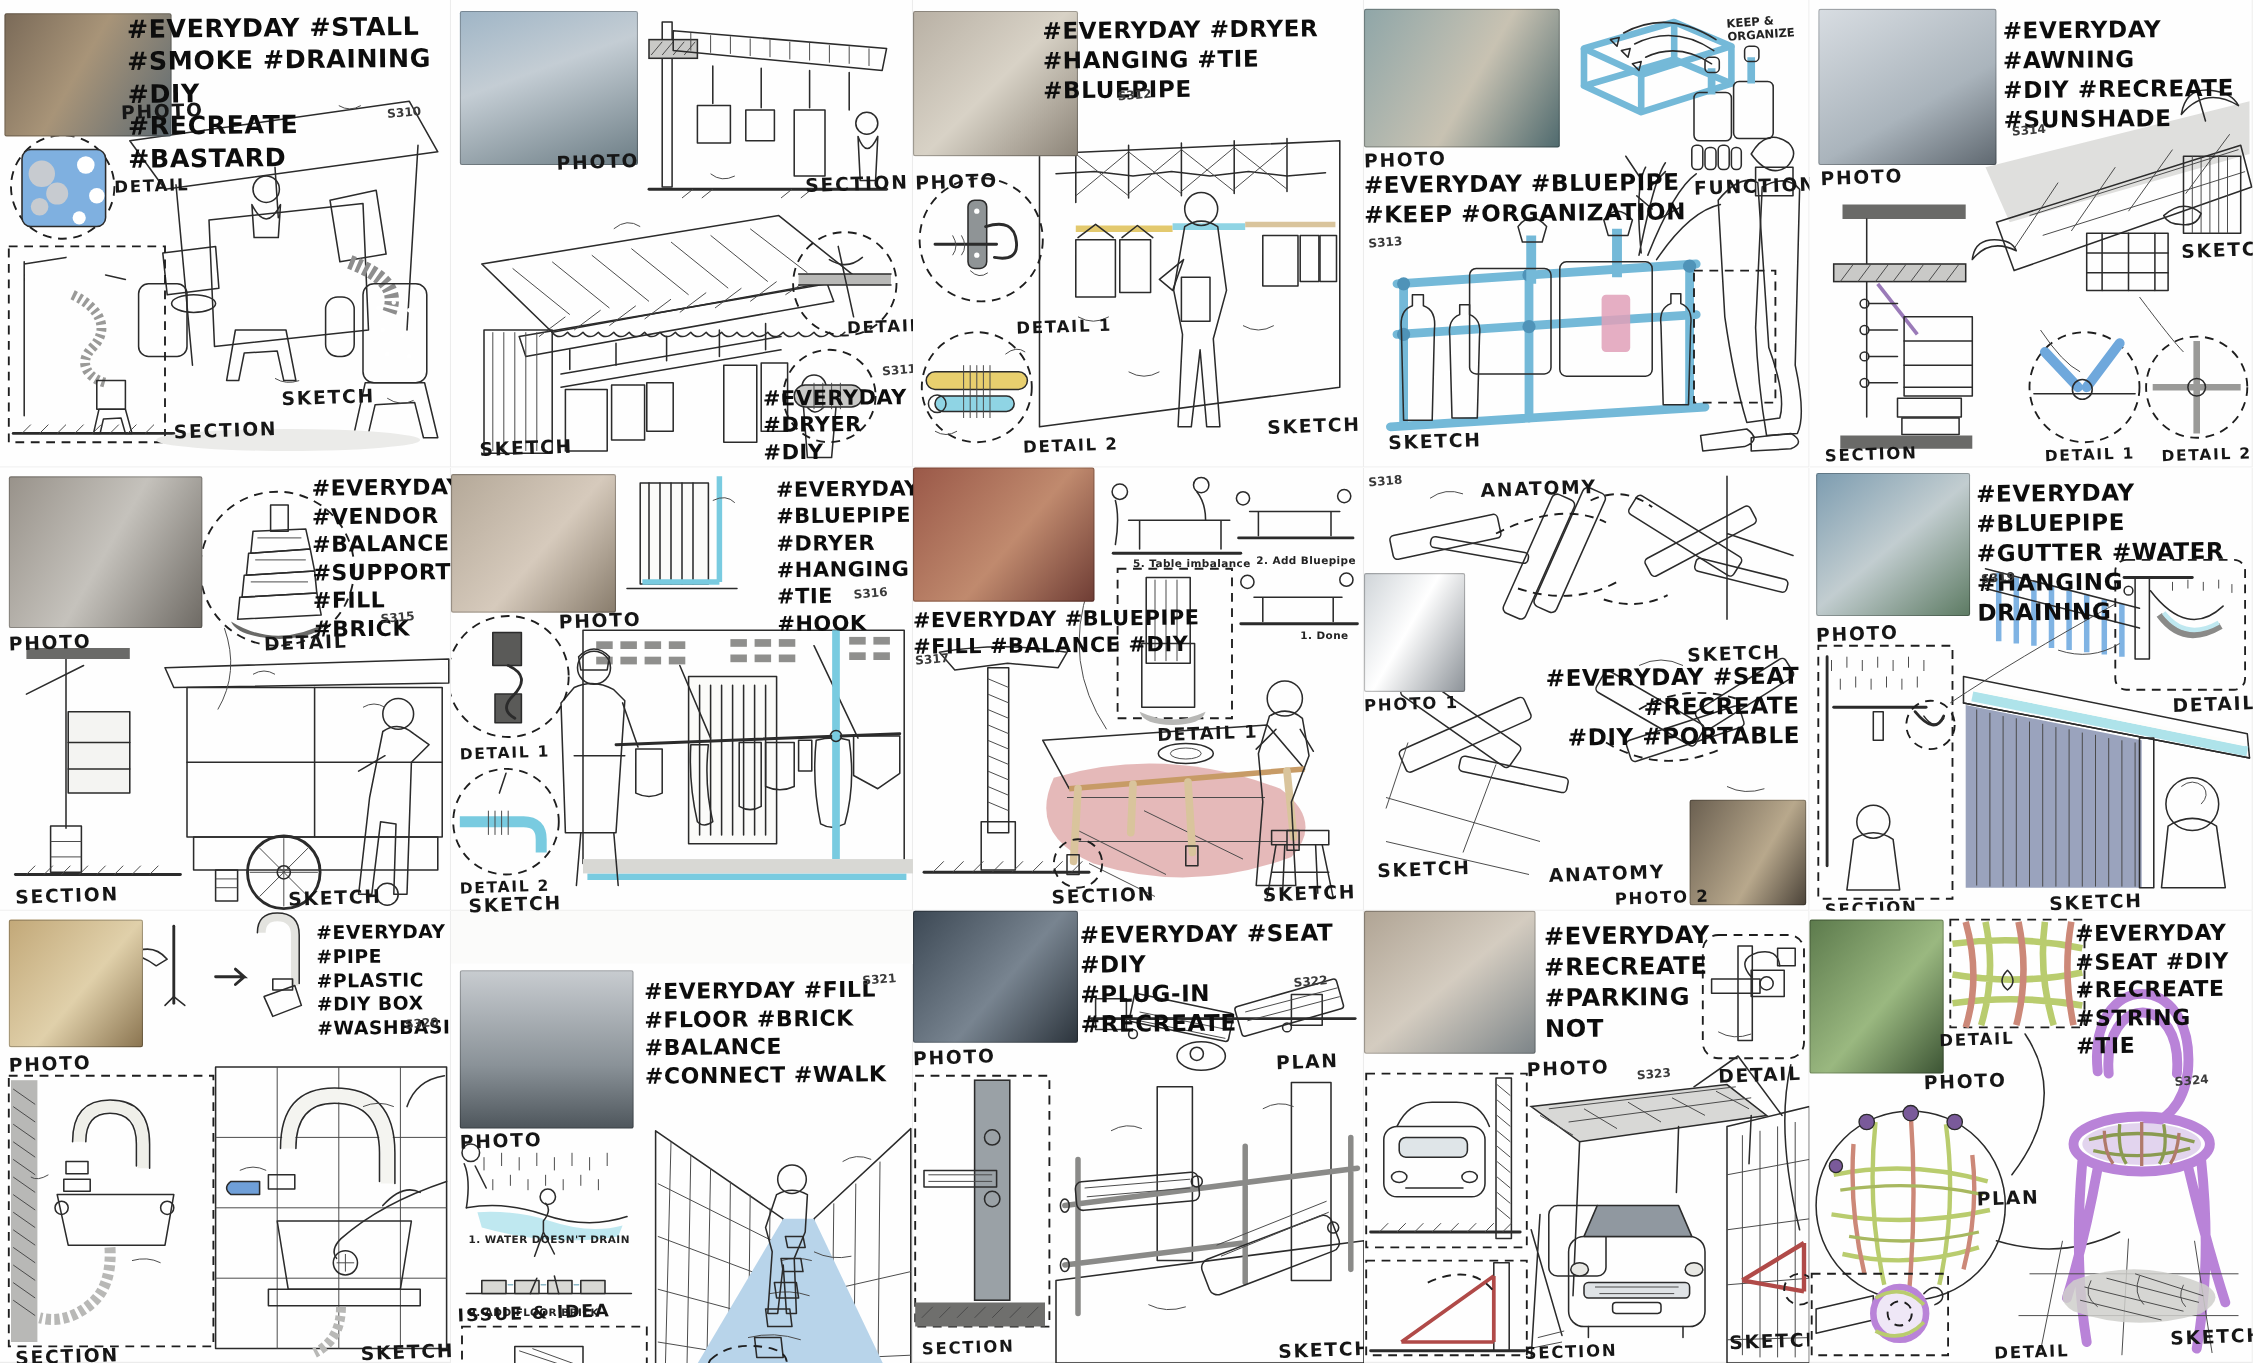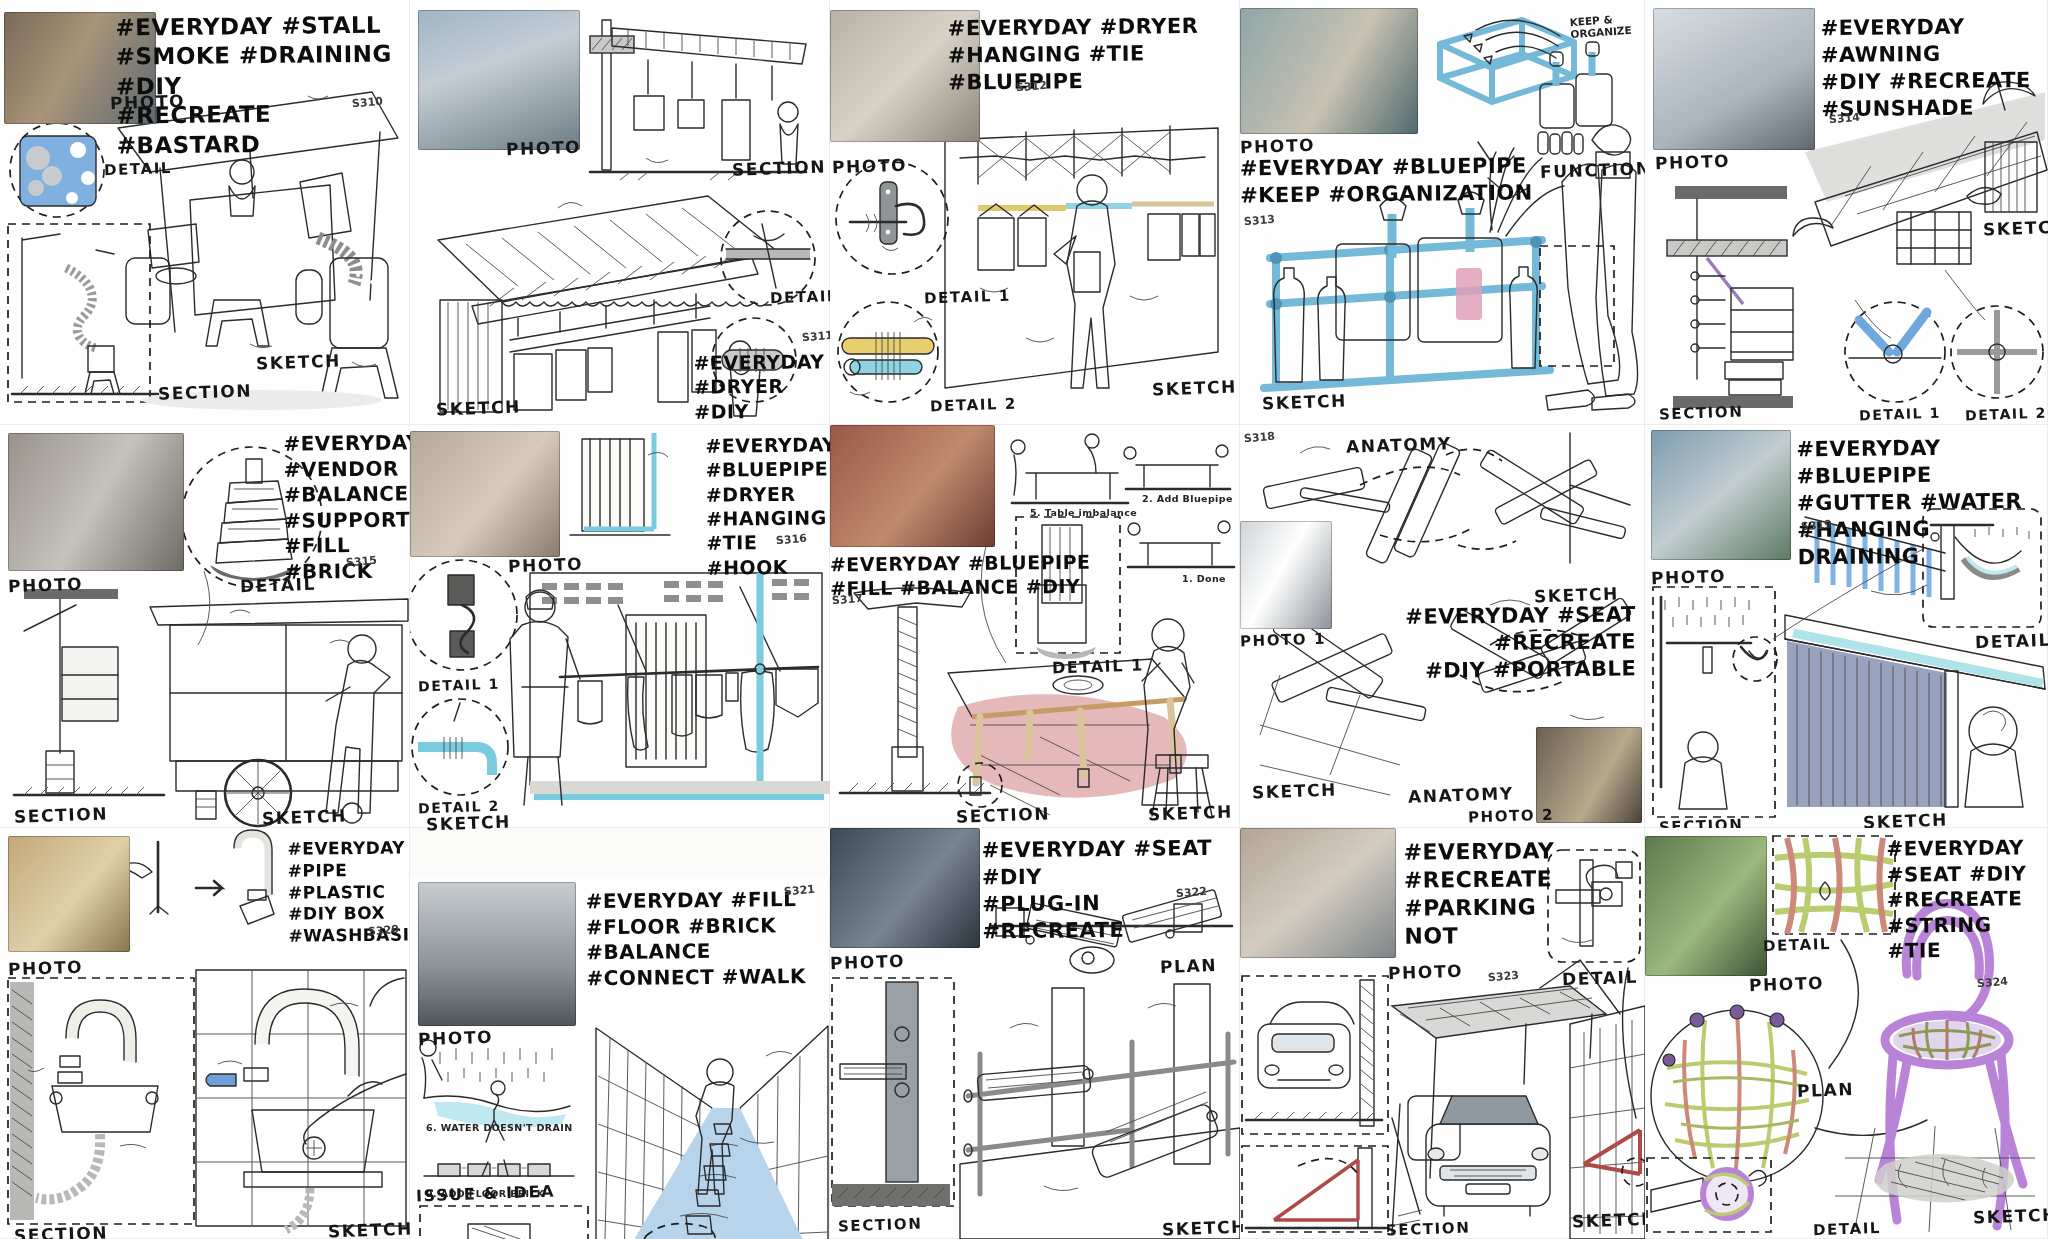--- a/index.html
+++ b/index.html
@@ -489,21 +489,21 @@
         <path d="M330,343 l-8,48 M372,343 l10,48 M338,343 l-2,44 M366,343 l2,44 M326,368 h52"></path>
       </g>
     <circle class="dsh" cx="150" cy="360" r="22"></circle>
     <path class="sq" d="M176,238 q-40,-60 -16,-130"></path>
   </svg>
   <div class="photo" style="left:0;top:0;width:165px;height:122px;background:linear-gradient(130deg,#9a5848,#c08a6e 55%,#6e3c34)"></div>
   <div class="tags" style="left:0;top:126px;font-size:19px">#EVERYDAY #BLUEPIPE
 #FILL #BALANCE #DIY</div>
   <div class="code" style="left:2px;top:168px">S317</div>
   <span class="cap" style="left:200px;top:82px">5. Table imbalance</span>
-  <span class="cap" style="left:312px;top:68px">2. Add Bluepipe</span>
+  <span class="cap" style="left:312px;top:80px">2. Add Bluepipe</span>
   <span class="cap" style="left:352px;top:148px">1. Done</span>
   <span class="lbl" style="left:222px;top:232px;font-size:16px">DETAIL 1</span>
   <span class="lbl" style="left:126px;top:380px">SECTION</span>
   <span class="lbl" style="left:318px;top:378px">SKETCH</span>
 </section>
 
 <section class="panel" style="left:1240px;top:425px;width:405px;height:403px">
   <svg class="sk" viewBox="0 0 405 403" preserveAspectRatio="none">
     <g class="ln" fill="#efe09a">
       <rect x="24" y="52" width="100" height="22" rx="4" transform="rotate(-12 74 63)"></rect>
@@ -699,21 +699,21 @@
     <path class="ln" d="M296,210 q14,-8 28,0 l-2,34 -10,24 2,50 h-9 l-3,-44 -5,44 h-9 l4,-56 -6,-22 z" fill="#fff"></path>
     <path class="dsh" d="M236,360 q20,-18 56,-10 q20,6 10,24 q-24,16 -54,6 q-20,-8 -12,-20 z" stroke-dasharray="6 5"></path>
     <path class="sq" d="M180,364 q20,6 42,0 M330,262 q16,8 34,4 M356,180 q12,-8 26,-2"></path>
   </svg>
   <div class="photo" style="left:8px;top:6px;width:158px;height:144px;background:linear-gradient(180deg,#c8ccd0,#8a9298 60%,#4e565c)"></div>
   <div class="tags" style="left:176px;top:12px;font-size:20px">#EVERYDAY #FILL
 #FLOOR #BRICK #BALANCE
 #CONNECT #WALK</div>
   <div class="code" style="left:374px;top:8px">S321</div>
   <span class="lbl" style="left:8px;top:152px">PHOTO</span>
-  <span class="cap" style="left:16px;top:246px">6. WATER DOESN'T DRAIN</span>
+  <span class="cap" style="left:16px;top:246px">1. WATER DOESN'T DRAIN</span>
   <span class="cap" style="left:16px;top:312px">9. ADD FLOOR BRICK</span>
   <span class="lbl" style="left:6px;top:306px;font-size:16px;top:308px">ISSUE &amp; IDEA</span>
   <span class="lbl" style="left:118px;top:396px;font-size:15px">SECTION</span>
   <span class="lbl" style="left:348px;top:388px">SKETCH</span>
 </section>
 
 <section class="panel" style="left:830px;top:828px;width:410px;height:411px">
   <svg class="sk" viewBox="0 0 410 411" preserveAspectRatio="none">
     <path class="ln2" d="M162,98 h240"></path>
     <g class="ln" fill="#9aa1a6">

